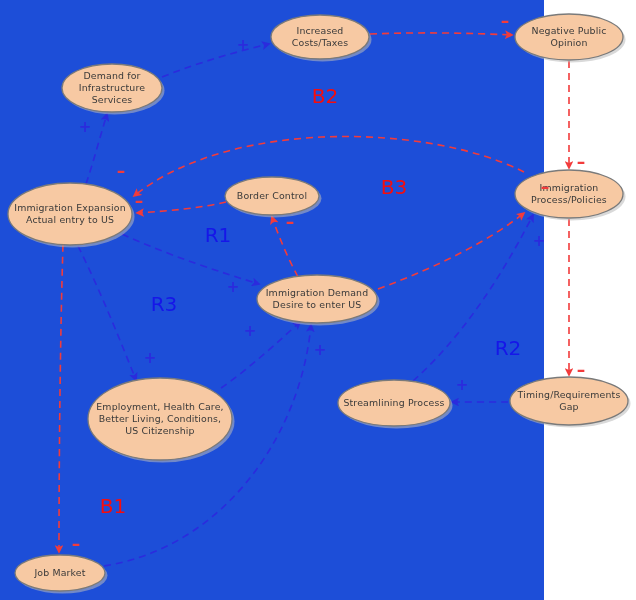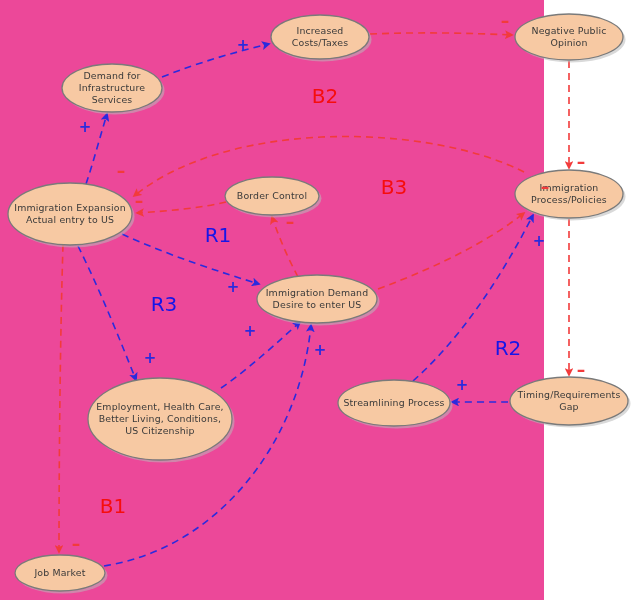--- a/index.html
+++ b/index.html
@@ -11,21 +11,21 @@
     width: 636px;
     height: 600px;
     font-family: "DejaVu Sans", sans-serif;
     overflow: hidden;
     position: relative;
   }
   #diagram-root {
     position: relative;
     width: 544px;
     height: 600px;
-    background: #ec4899;
+    background: #1d4ed8;
     text-decoration: underline;
   }
   svg.cld-canvas {
     position: absolute;
     left: 0;
     top: 0;
     width: 636px;
     height: 600px;
     display: block;
   }

